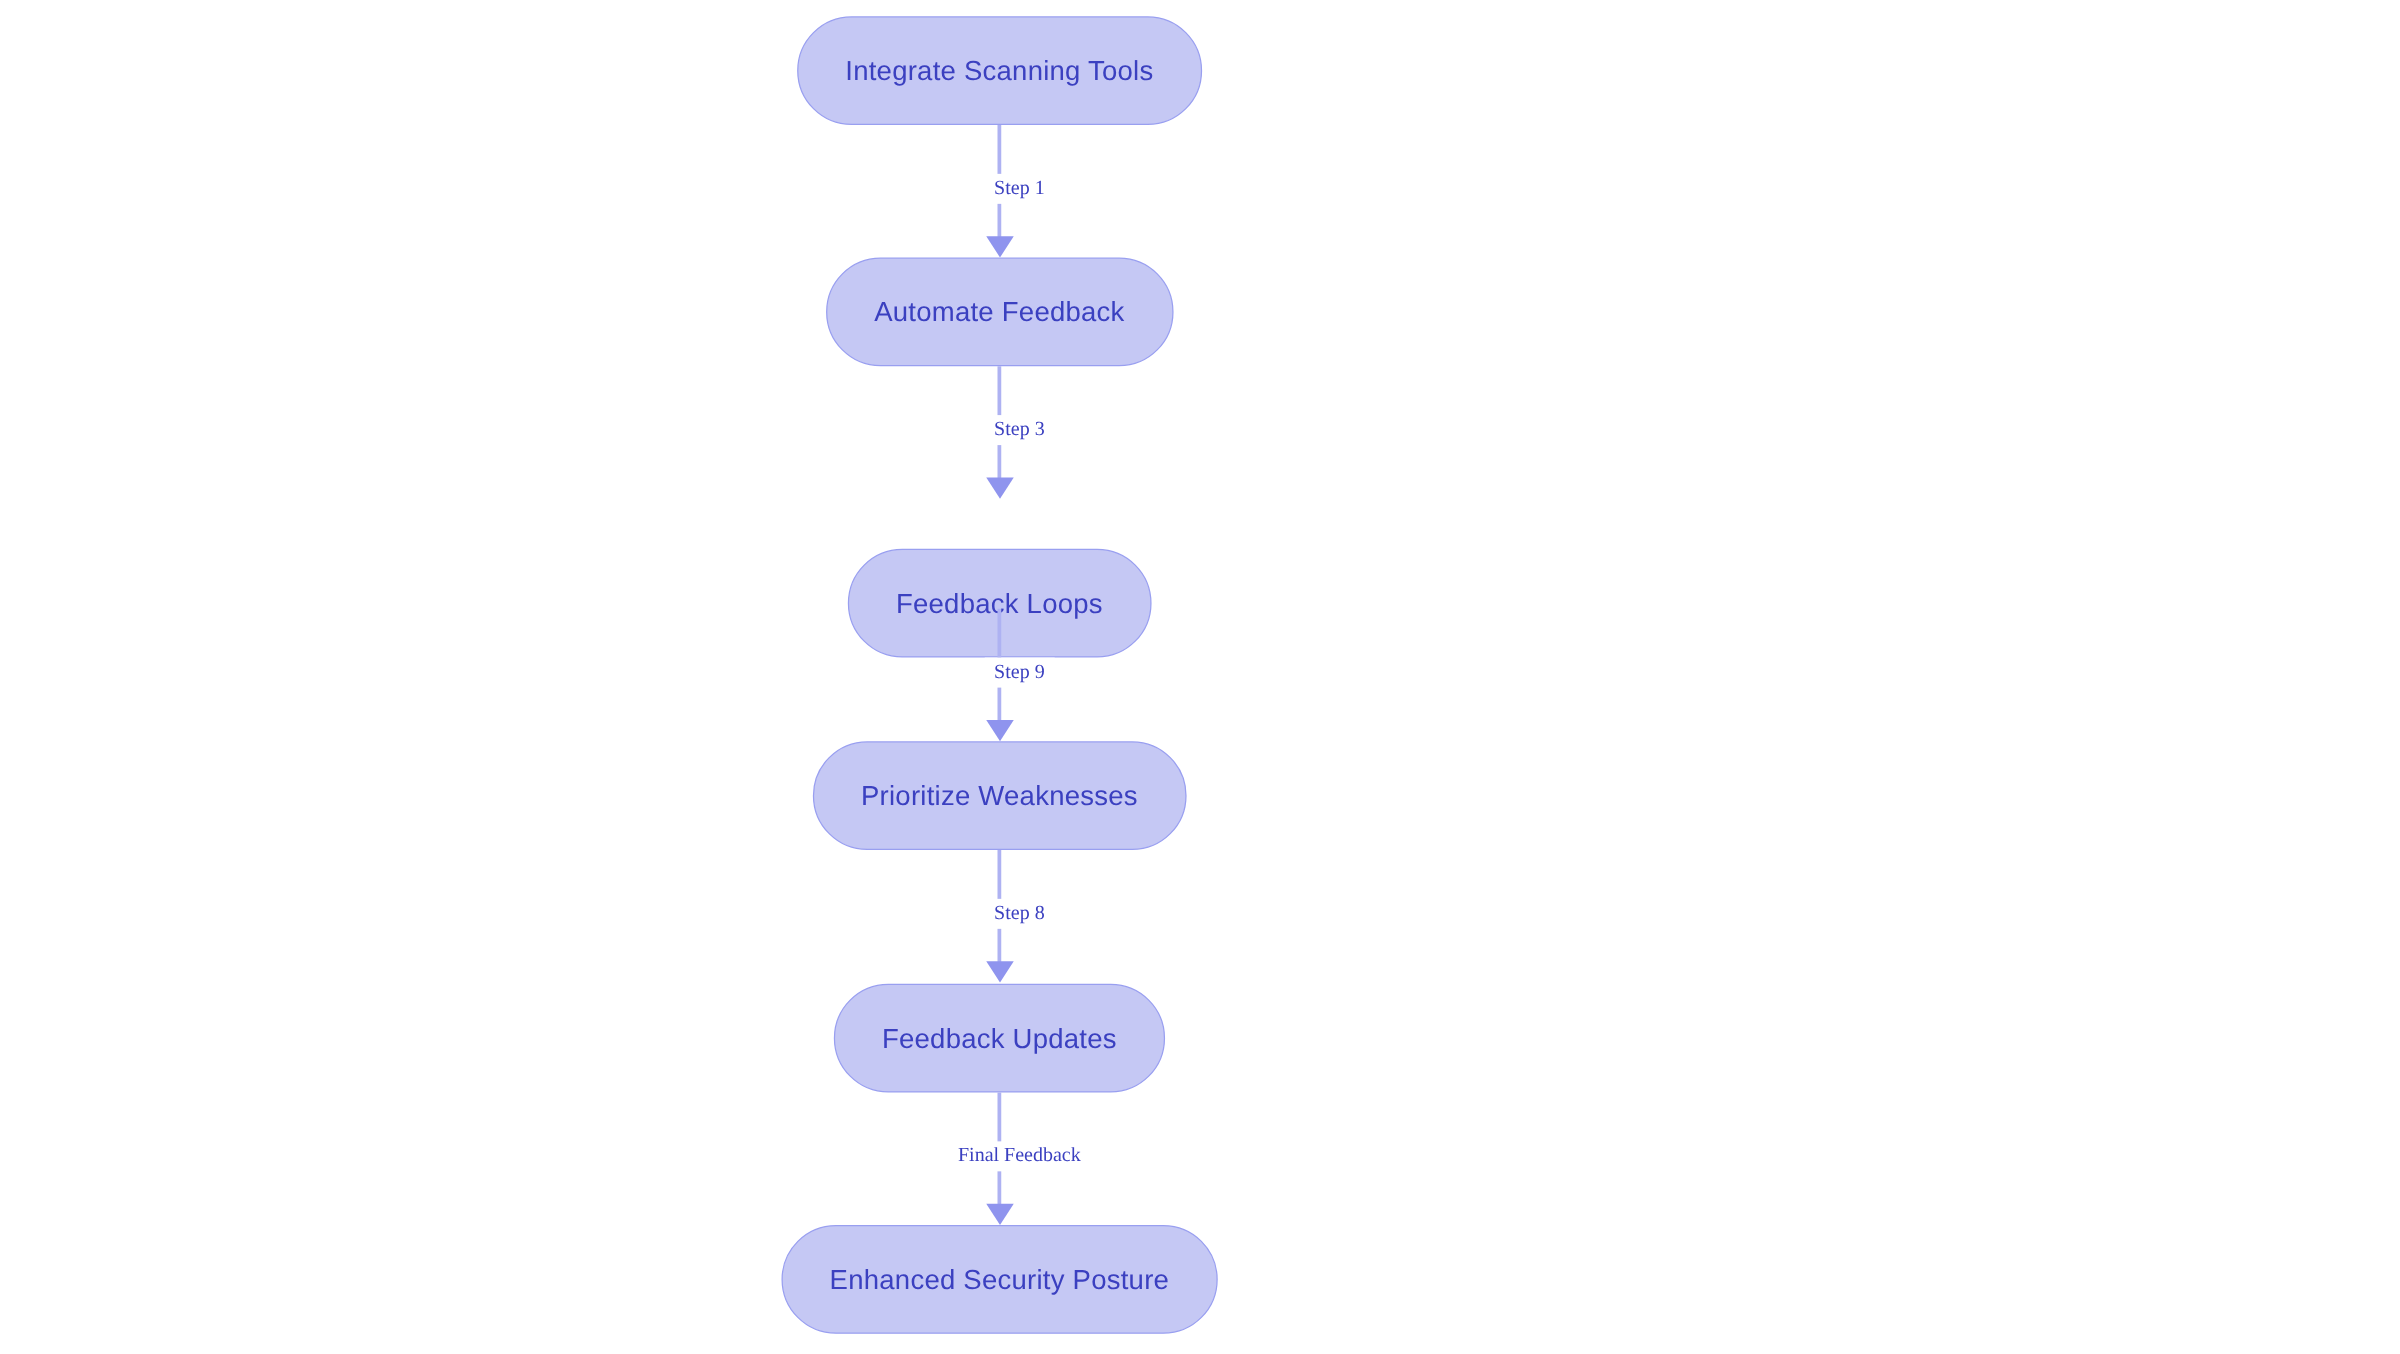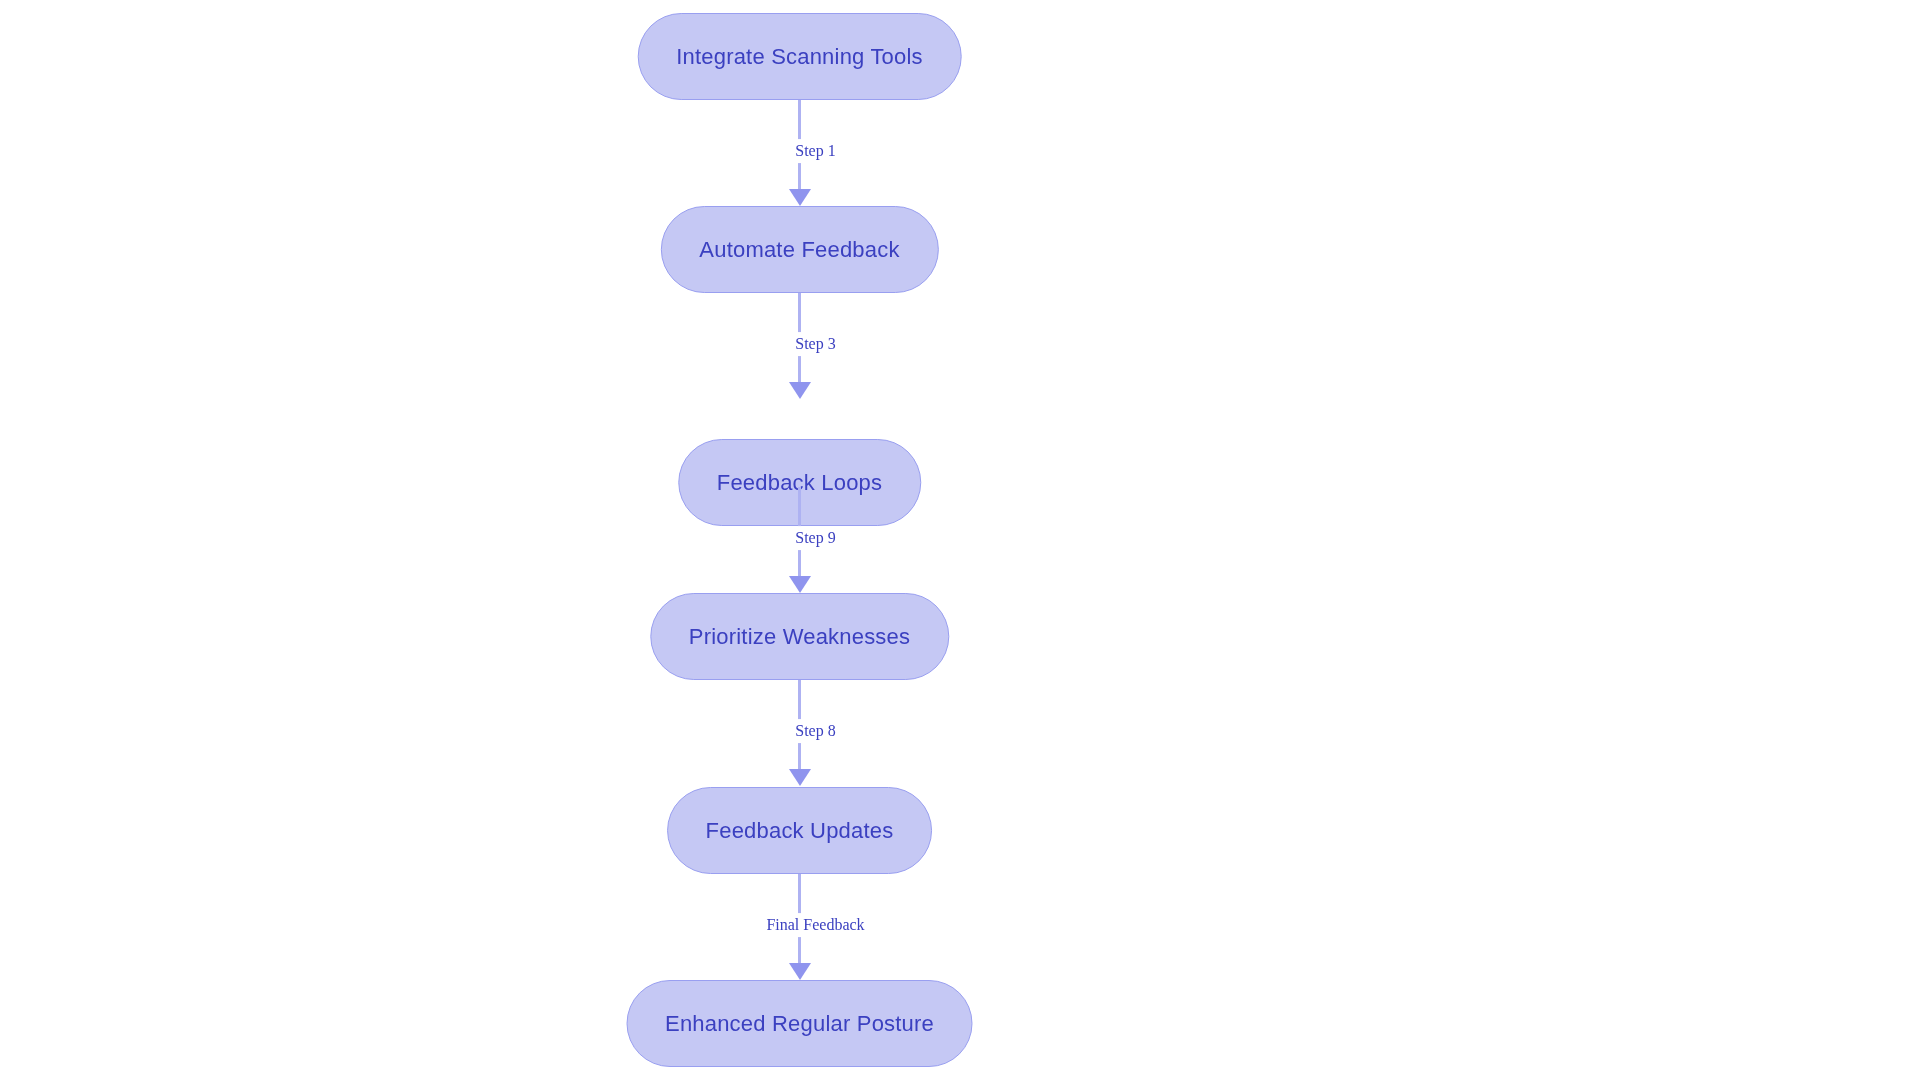--- a/index.html
+++ b/index.html
@@ -135,16 +135,16 @@
     <span>Feedback Updates</span>
   </div>
 
   <div class="connector conn-5">
     <div class="arrow-line"></div>
     <div class="arrowhead"></div>
     <div class="edge-label">Final Feedback</div>
   </div>
 
   <div class="node node-6">
-    <span>Enhanced Regular Posture</span>
+    <span>Enhanced Security Posture</span>
   </div>
 
 </div>
 
 </body></html>

